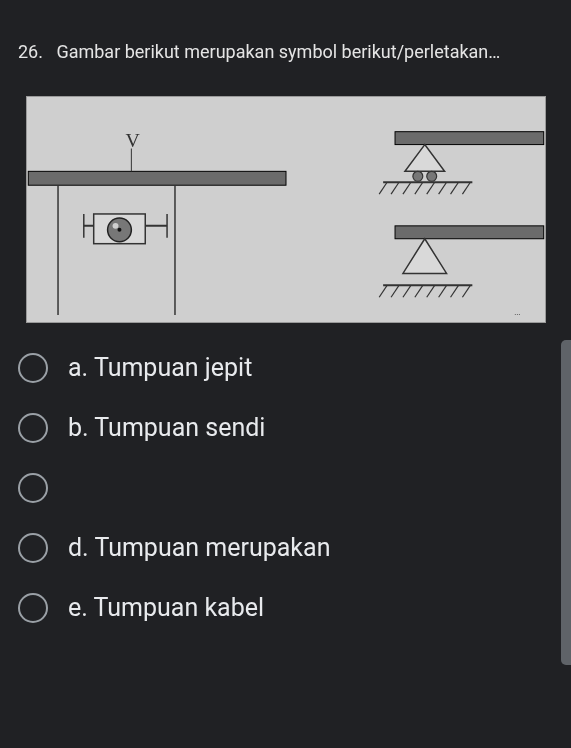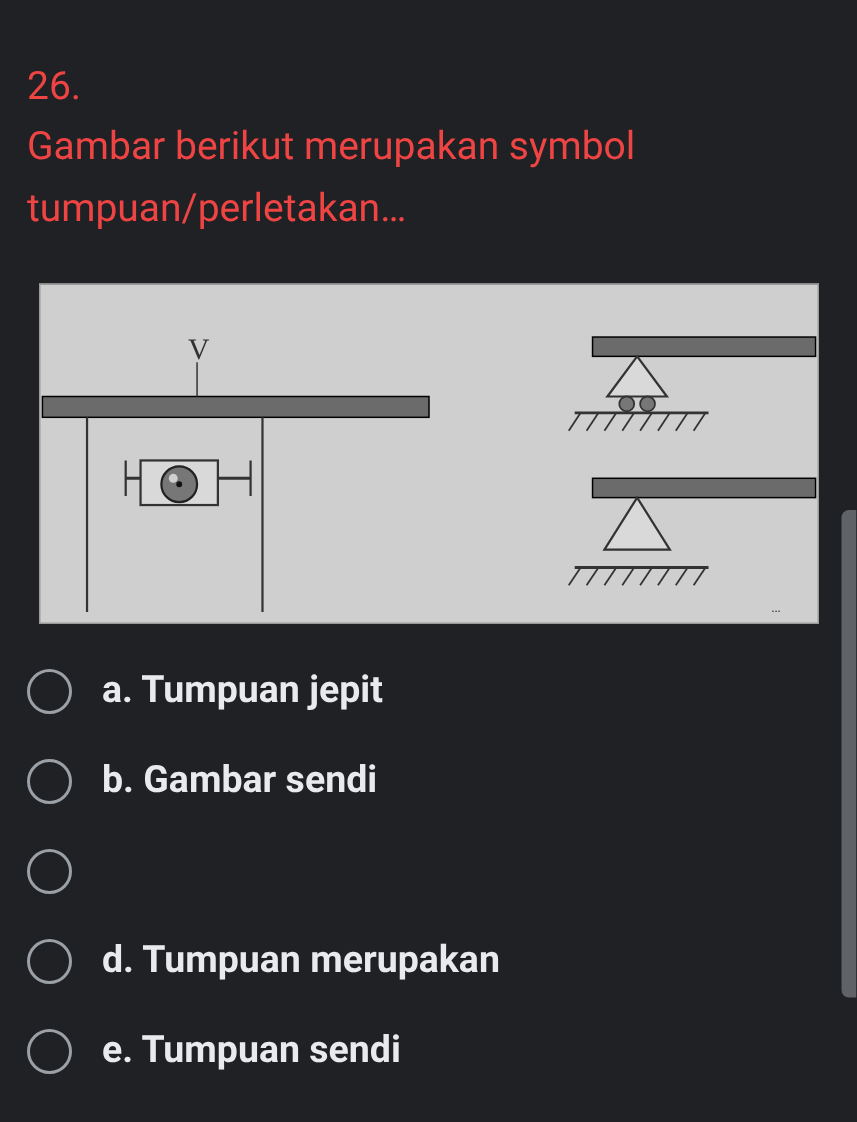--- a/index.html
+++ b/index.html
@@ -11,23 +11,23 @@
     color: #e8eaed;
     font-family: Roboto, Arial, sans-serif;
     overflow: hidden;
     position: relative;
   }
   .container {
     padding: 38px 18px 0 18px;
     box-sizing: border-box;
   }
   .question-text {
-    font-size: 26px;
+    font-size: 18px;
     line-height: 1.55;
-    color: #ef4444;
+    color: #e5e5e5;
     margin-bottom: 30px;
     display: flex;
     flex-wrap: wrap;
   }
   .question-text .num {
     white-space: pre;
   }
   .question-text .txt {
     
   }
@@ -44,21 +44,20 @@
   .options {
     display: flex;
     flex-direction: column;
     gap: 30px;
   }
   .option {
     display: flex;
     align-items: center;
     gap: 20px;
     cursor: pointer;
-    font-weight: bold;
   }
   .radio {
     width: 30px;
     height: 30px;
     border: 2.5px solid #9aa0a6;
     border-radius: 50%;
     box-sizing: border-box;
     flex-shrink: 0;
   }
   .option-label {
@@ -83,21 +82,21 @@
     height: 100%;
   }
 </style>
 </head>
 <body>
 
 <div class="container">
   <div class="question-text">
     <span class="num">26.</span>
       <span class="num">   </span>
-      <span class="txt">Gambar berikut  merupakan symbol tumpuan/perletakan…</span>
+      <span class="txt">Gambar berikut  merupakan symbol berikut/perletakan…</span>
   </div>
 
   <div class="image-frame">
     <svg class="diagram" viewBox="0 0 520 227">
 
       <rect x="0" y="75" width="260" height="14" fill="#6b6b6b" stroke="#000" stroke-width="1"></rect>
 
       <text x="98" y="50" font-family="serif" font-size="20" fill="#333">V</text>
 
       <line x1="104" y1="52" x2="104" y2="75" stroke="#333" stroke-width="1"></line>
@@ -155,29 +154,29 @@
     </svg>
   </div>
 
   <div class="options">
     <div class="option">
       <div class="radio"></div>
       <div class="option-label">a. Tumpuan jepit</div>
     </div>
     <div class="option">
       <div class="radio"></div>
-      <div class="option-label">b. Gambar sendi</div>
+      <div class="option-label">b. Tumpuan sendi</div>
     </div>
     <div class="option">
       <div class="radio"></div>
     </div>
     <div class="option">
       <div class="radio"></div>
       <div class="option-label">d. Tumpuan merupakan</div>
     </div>
     <div class="option">
       <div class="radio"></div>
-      <div class="option-label">e. Tumpuan sendi</div>
+      <div class="option-label">e. Tumpuan kabel</div>
     </div>
   </div>
 </div>
 
 <div class="scroll-indicator"></div>
 
 </body></html>

